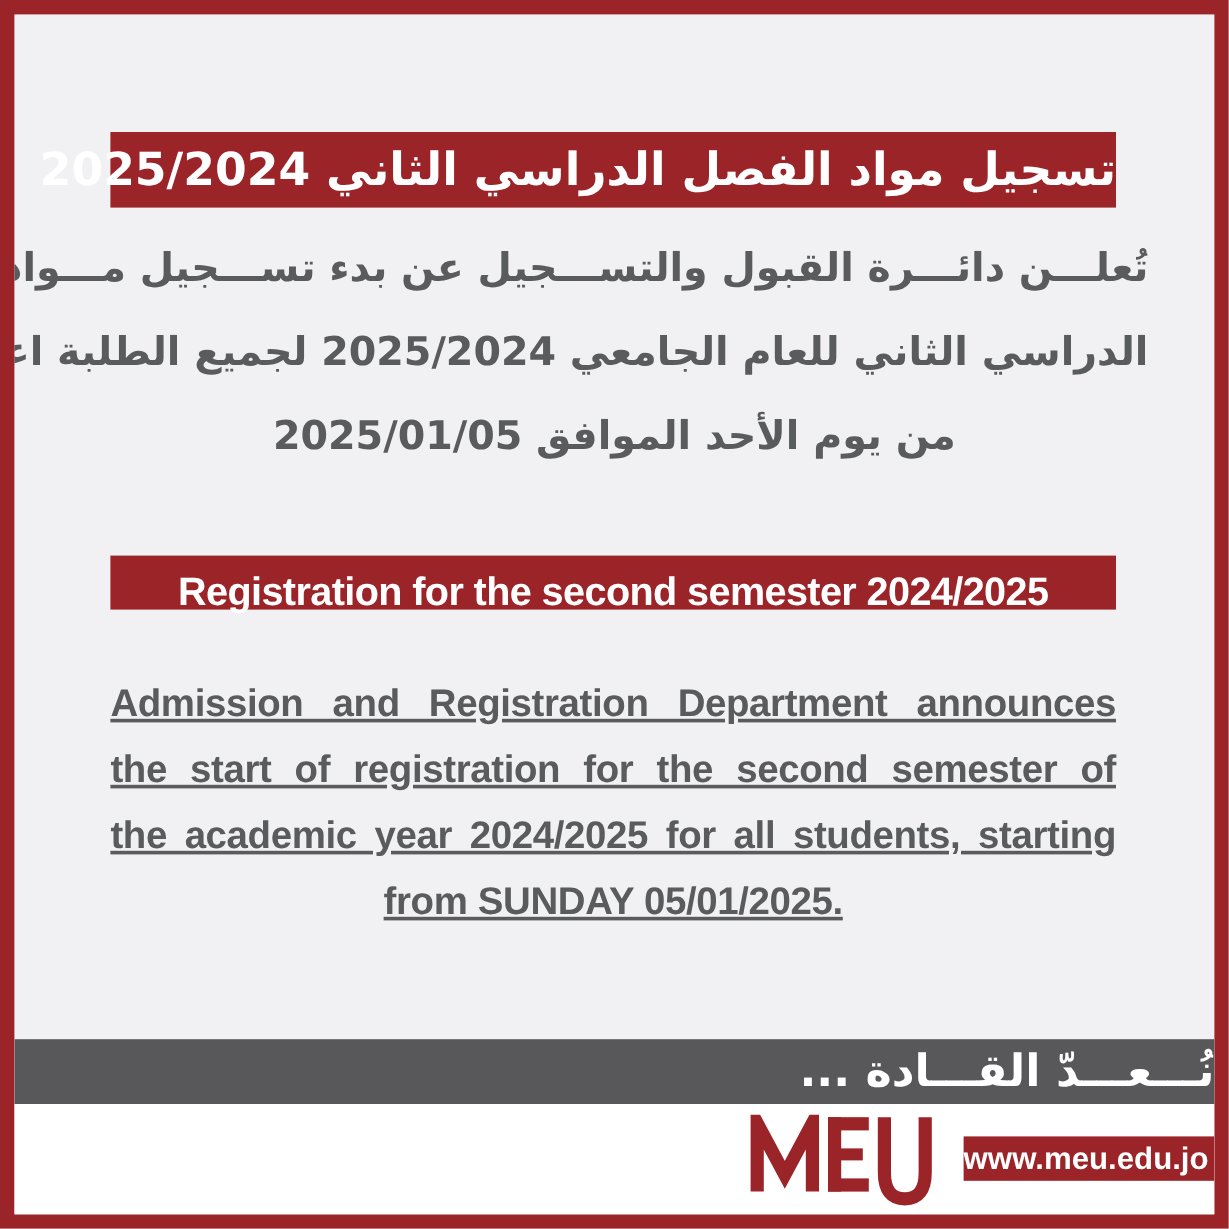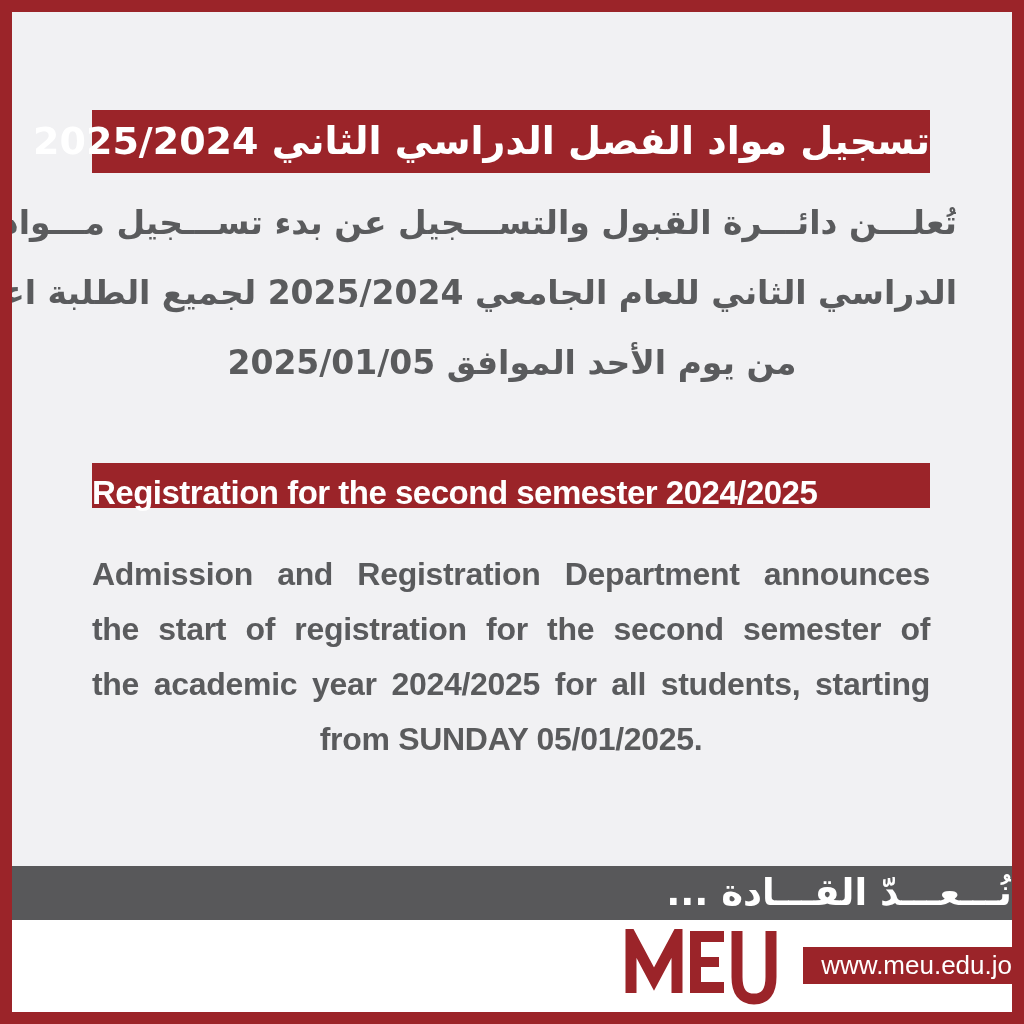--- a/index.html
+++ b/index.html
@@ -25,20 +25,21 @@
     width:1000px;height:1000px;
     background:var(--page-bg);
     overflow:hidden;
   }
 
   .banner{
     position:absolute;
     left:80px;width:838px;
     background:var(--accent-red);
     color:var(--text-white);
+    text-align:center;
     font-weight:bold;
     white-space:nowrap;
   }
   .banner-ar{
     top:98px;height:63px;line-height:63px;
     font-family:"DejaVu Sans",sans-serif;
     font-size:38px;
   }
   .banner-en{
     top:451px;height:45px;line-height:59px;
@@ -53,26 +54,27 @@
     font-weight:bold;
     font-size:33px;
     line-height:70px;
     color:var(--text-gray);
   }
   .ar-line{white-space:nowrap;text-align:justify;text-align-last:justify;}
   .ar-line.last{text-align:right;text-align-last:center;}
 
   .en-par{
     position:absolute;
-    top:535px;left:80px;width:838px;
+    top:547px;left:80px;width:838px;
     font-weight:bold;
     font-size:32px;
     line-height:55px;
     letter-spacing:-0.3px;
     color:var(--text-gray);
+    text-decoration:underline;
   }
   .en-line{white-space:nowrap;text-align:justify;text-align-last:justify;}
   .en-line.last{text-align:right;text-align-last:center;}
 
   .gray-bar{
     position:absolute;
     left:0;top:854px;
     width:1000px;height:54px;
     background:var(--bar-gray);
     color:var(--text-white);
@@ -100,24 +102,24 @@
   .meu-logo svg{display:block;width:160px;height:78px;}
   .meu-logo .stroke{stroke:var(--accent-red);fill:none;}
   .meu-logo .fill{fill:var(--accent-red);}
 
   .url-bar{
     position:absolute;
     left:791px;top:935px;
     width:209px;height:37px;
     background:var(--accent-red);
     color:var(--text-white);
-    font-weight:normal;
+    font-weight:bold;
     font-size:26px;
     line-height:37px;
-    text-align:right;
+    text-align:left;
     white-space:nowrap;
   }
 </style>
 </head>
 <body>
 
 <div class="poster">
   <div class="content">
 
     <div class="banner banner-ar" dir="rtl">

